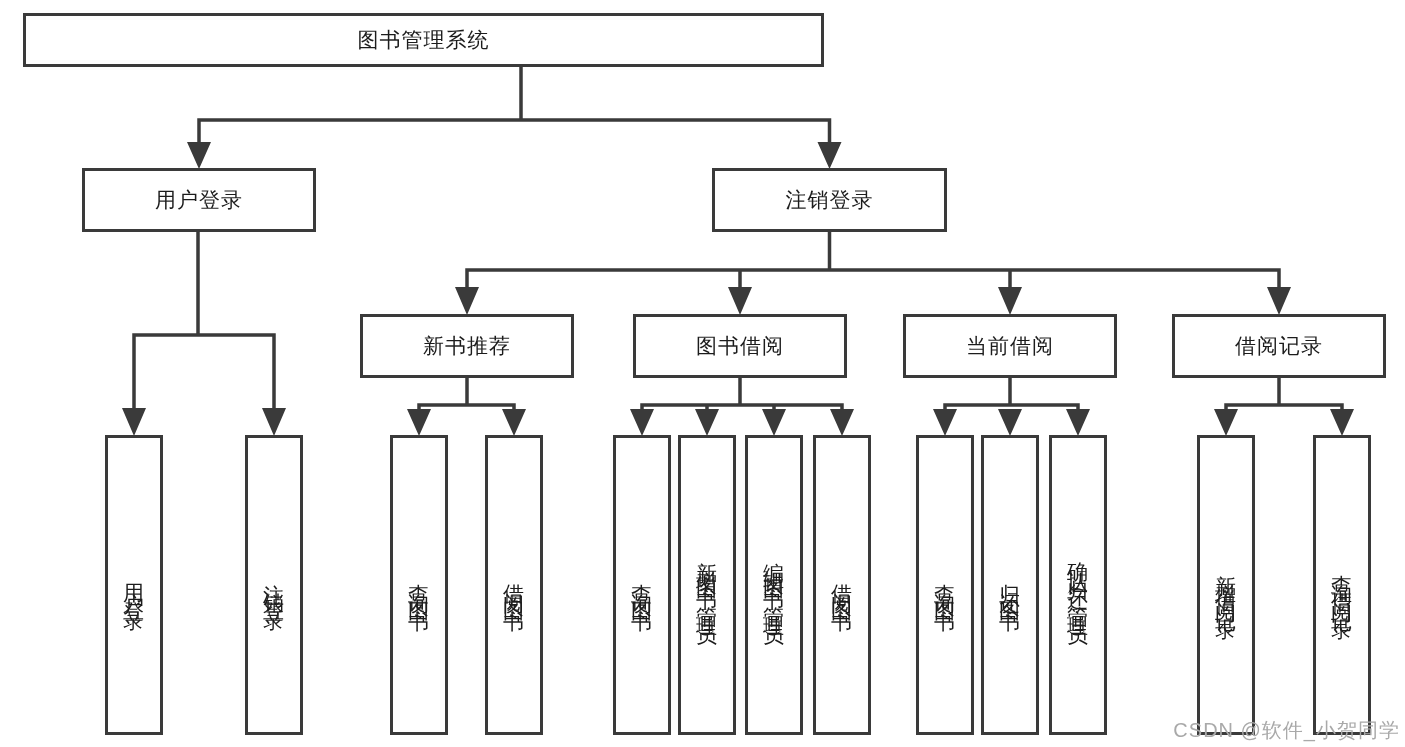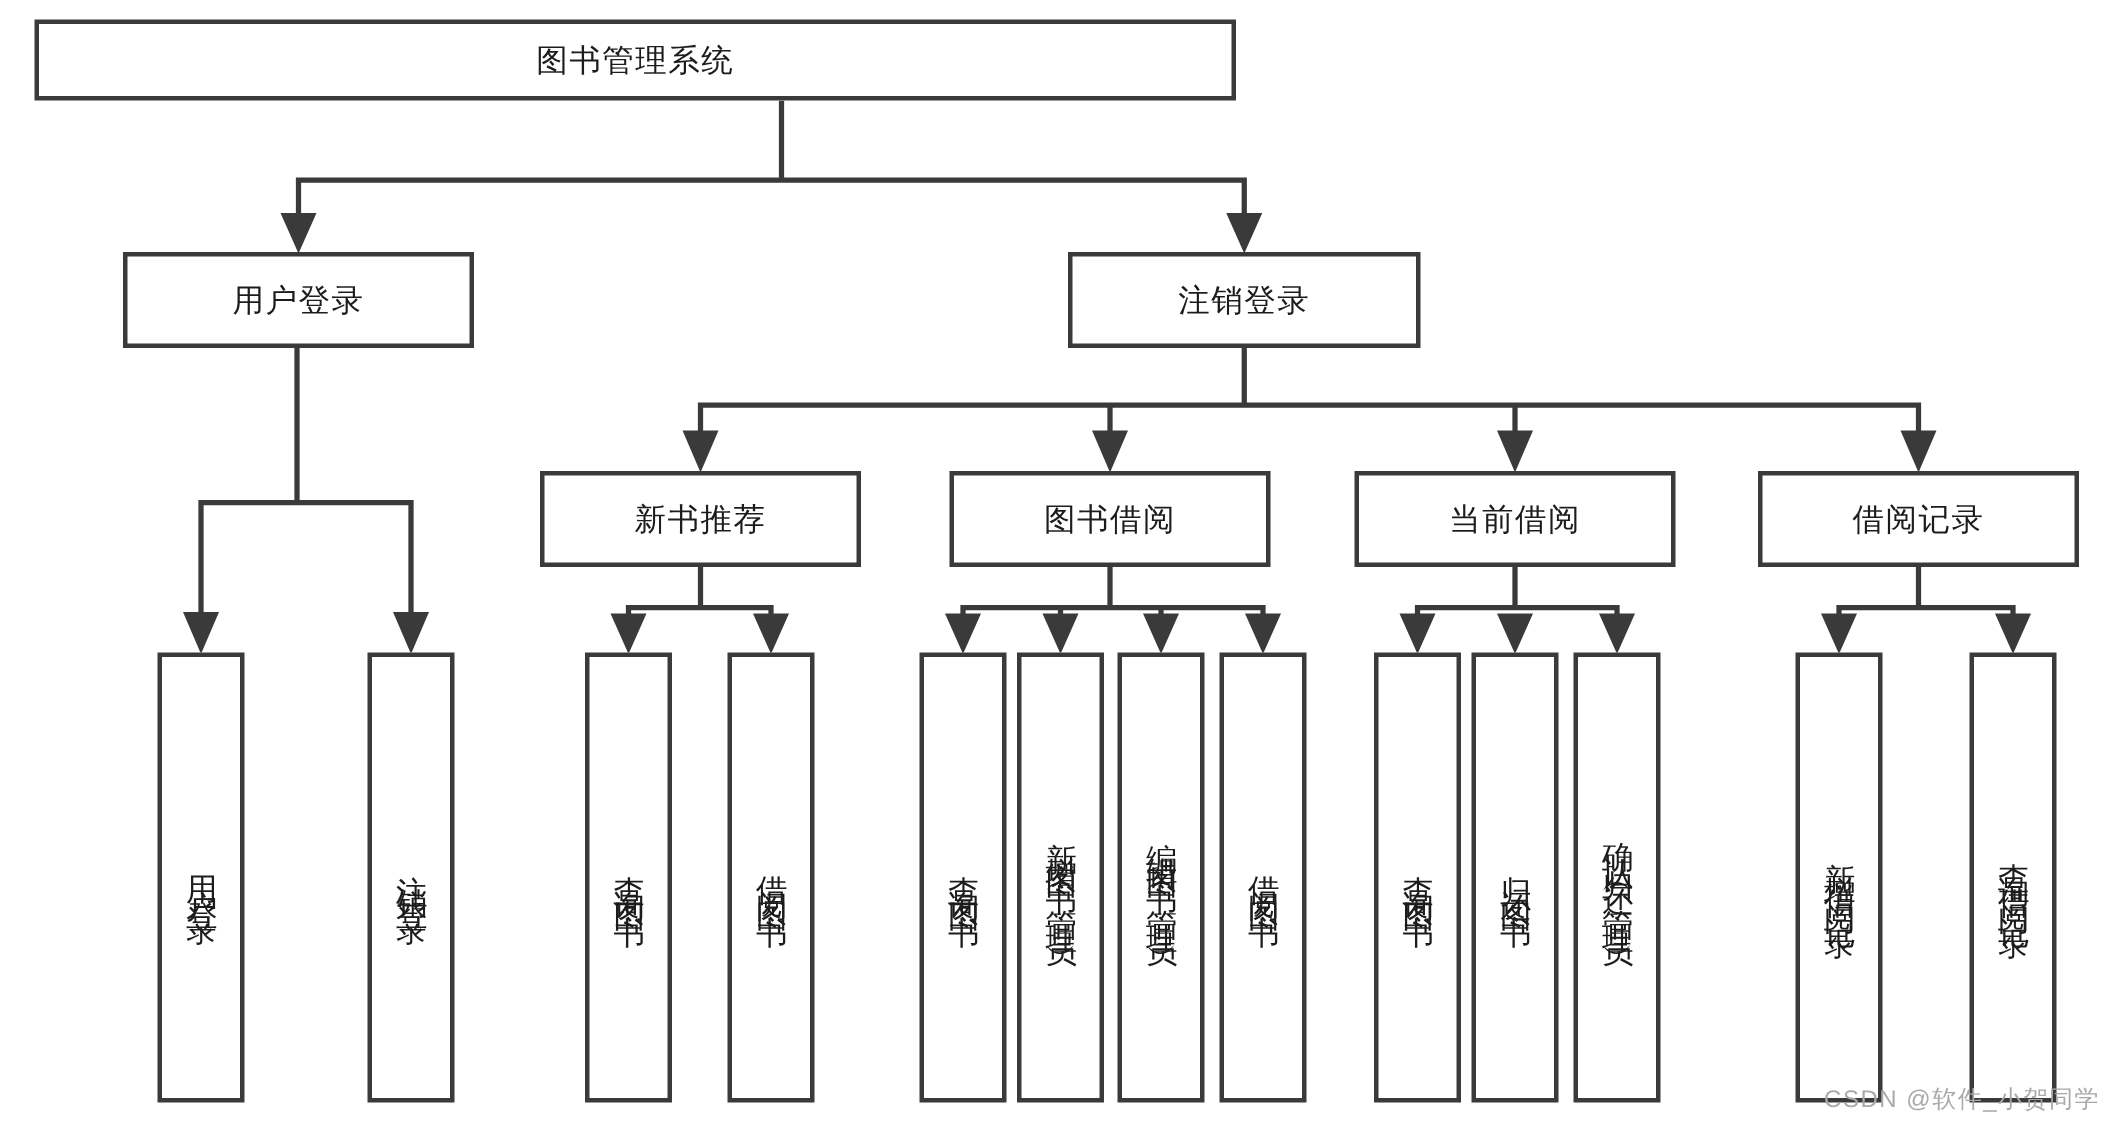--- a/index.html
+++ b/index.html
@@ -34,21 +34,21 @@
     writing-mode:vertical-rl;
     line-height:1;
     letter-spacing:9px;
     font-size:21px;
     white-space:nowrap;
   }
   .watermark{
     position:absolute;
     right:5px;
     bottom:3px;
-    font-size:16px;
+    font-size:20px;
     letter-spacing:1px;
     color:var(--watermark);
     z-index:5;
   }
 </style>
 </head>
 <body>
 
 <div class="canvas">
 

